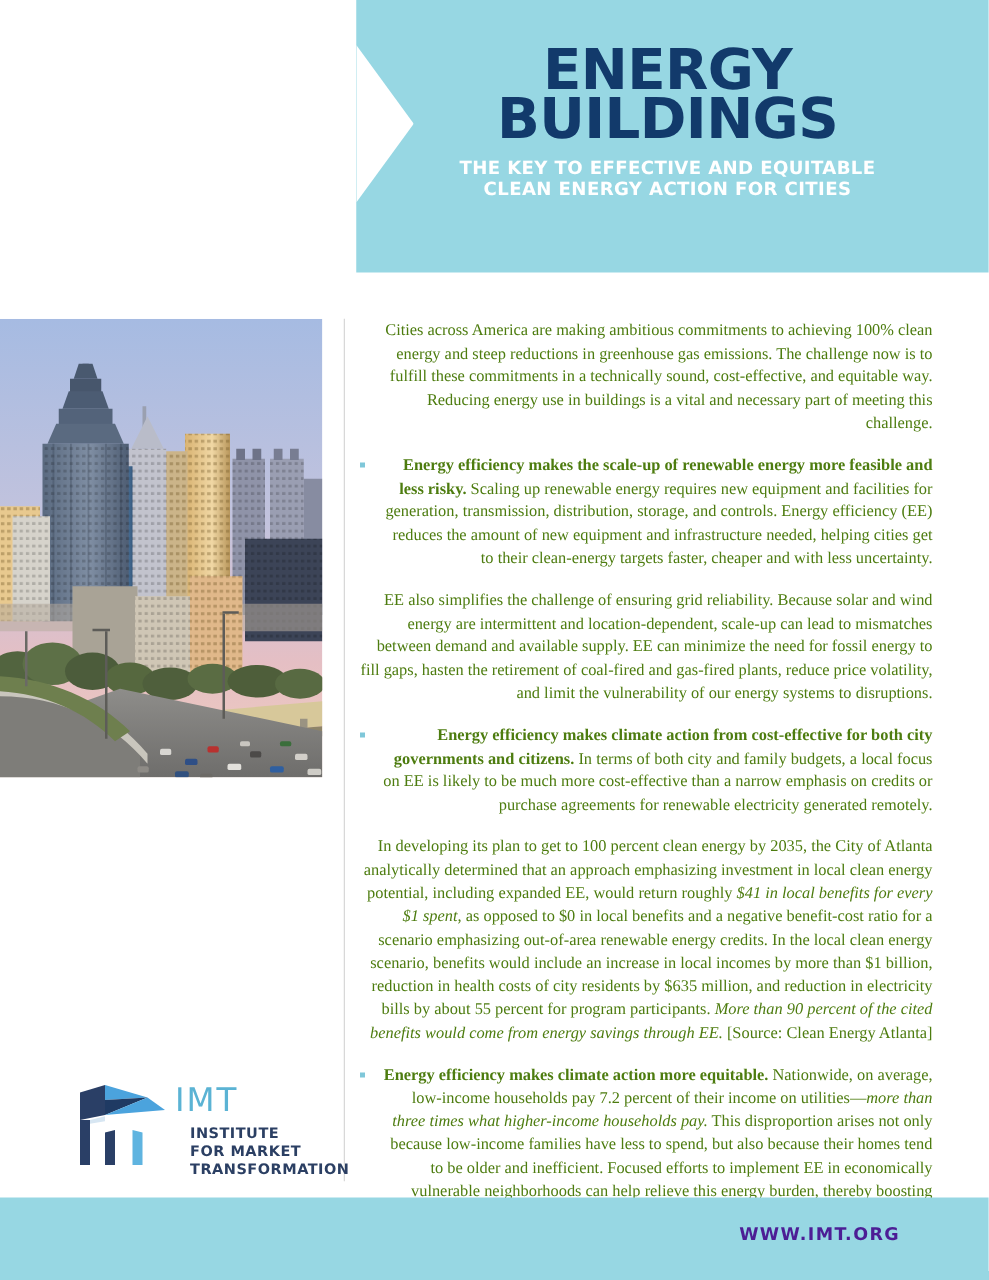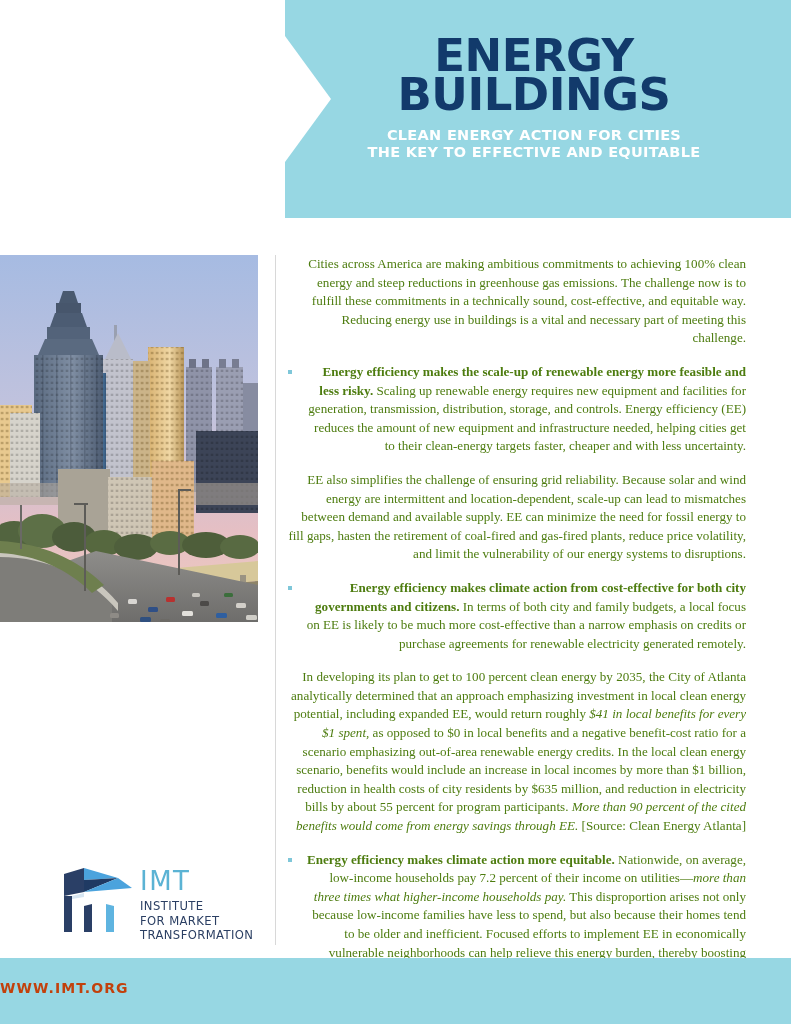--- a/index.html
+++ b/index.html
@@ -138,64 +138,65 @@
   .logo-imt {
     font-family: "DejaVu Sans", sans-serif;
     font-weight: normal;
     font-size: 26px;
     line-height: 26px;
     letter-spacing: 1.5px;
     color: #5bb3d4;
   }
   .logo-tag {
     font-family: "DejaVu Sans", sans-serif;
-    font-weight: normal;
+    font-weight: bold;
     font-size: 11.6px;
     line-height: 14.5px;
     letter-spacing: 0.4px;
     color: #2b3f63;
     margin-top: 5px;
+    margin-left: 12px;
   }
 
   
   .footer-band {
     position: absolute;
     left: 0;
     top: 958px;
     width: 791px;
     height: 66px;
     background: #97d7e3;
   }
   .footer-url {
     position: absolute;
     left: 0;
     top: 980px;
     width: 720px;
-    text-align: left;
+    text-align: right;
     font-family: "DejaVu Sans", sans-serif;
     font-weight: bold;
     font-size: 14px;
     letter-spacing: 1.1px;
-    color: #c2410c;
+    color: #4c1d95;
   }
 </style>
 </head>
 <body>
 
 <div class="header-band"></div>
 <div class="header-chevron"></div>
 
 <div class="header-text">
   <div class="header-title">
     <div>ENERGY</div>
     <div>BUILDINGS</div>
   </div>
   <div class="header-sub">
+    <div>THE KEY TO EFFECTIVE AND EQUITABLE</div>
     <div>CLEAN ENERGY ACTION FOR CITIES</div>
-    <div>THE KEY TO EFFECTIVE AND EQUITABLE</div>
   </div>
 </div>
 
 <div class="photo">
   <svg width="258" height="367" viewBox="0 0 258 367" xmlns="http://www.w3.org/2000/svg">
     <defs>
       <linearGradient id="sky" x1="0" y1="0" x2="0" y2="1">
         <stop offset="0%" stop-color="#a6bbe2"></stop>
         <stop offset="45%" stop-color="#c3c3dd"></stop>
         <stop offset="75%" stop-color="#e5bfc4"></stop>

